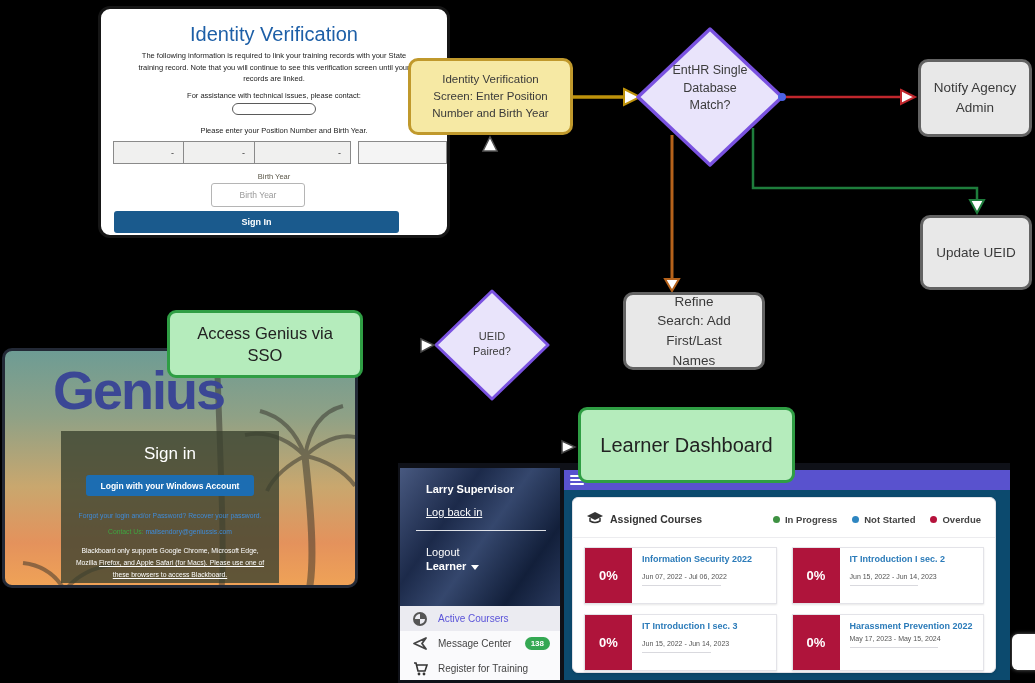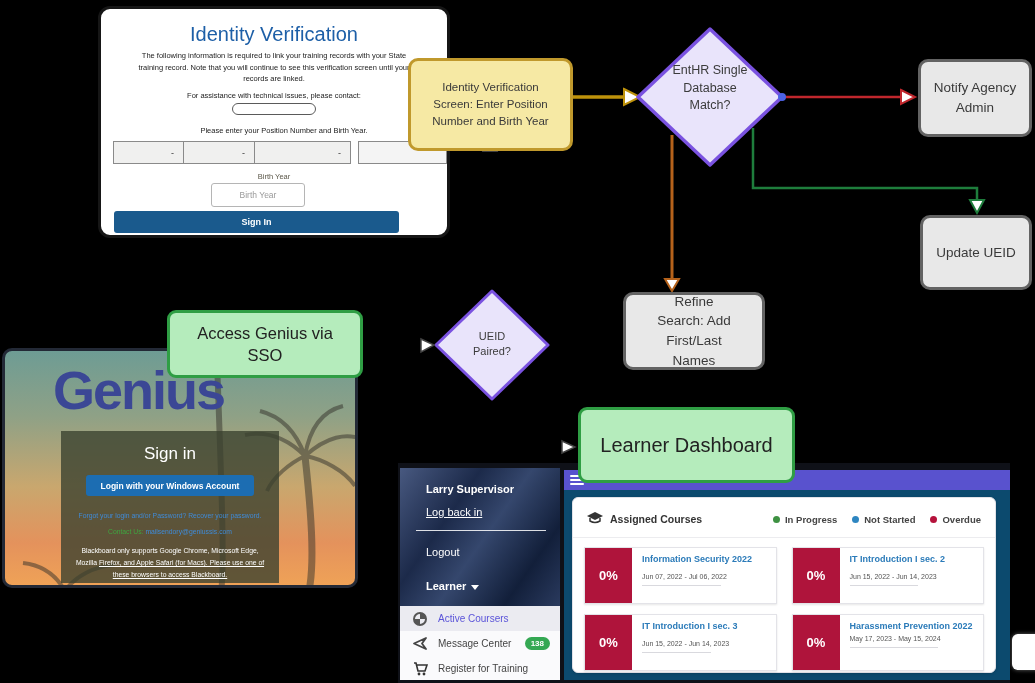--- a/index.html
+++ b/index.html
@@ -27,21 +27,21 @@
   #idcard .birthlabel{position:absolute;left:0;right:0;top:163px;font-size:7.5px;color:#5c584a;}
   #idcard .birthinput{position:absolute;left:110px;top:174px;width:94px;height:24px;border:1.5px solid #b5b5b5;
                       border-radius:3px;background:#fff;text-align:center;font-size:8.5px;color:#666;}
   #idcard .birthinput::placeholder{color:#9a9a9a;}
   #idcard .signin{position:absolute;left:13px;top:202px;width:285px;height:22px;background:#1A5A8D;border:none;
                   border-radius:3px;color:#fff;font-size:9px;font-weight:bold;}
 
   
   .note{background:#F6E9A4;border:3px solid #C0992C;border-radius:10px;z-index:10;
         display:flex;align-items:center;justify-content:center;text-align:center;color:#3a3a3a;}
-  #note-id{left:408px;top:58px;width:165px;height:93px;font-size:11.5px;line-height:1.5;padding:4px 10px;}
+  #note-id{left:408px;top:58px;width:165px;height:77px;font-size:11.5px;line-height:1.5;padding:4px 10px;}
   .graybox{background:#E8E8E8;border:3px solid #636363;border-radius:10px;z-index:10;
            display:flex;align-items:center;justify-content:center;text-align:center;
            color:#3a3a3a;font-size:13.5px;line-height:1.45;}
   #box-notify{left:918px;top:59px;width:114px;height:78px;}
   #box-update{left:920px;top:215px;width:112px;height:75px;}
   #box-refine{left:623px;top:292px;width:142px;height:78px;padding:0 28px;}
   .dmdtext{z-index:10;text-align:center;color:#3b3b3b;}
   #txt-enthr{left:672px;top:62px;width:76px;font-size:12.5px;line-height:1.4;}
   #txt-ueid{left:462px;top:329px;width:60px;font-size:11px;line-height:1.4;}
   .greenbox{background:#B5ECBC;border:3px solid #2F9E44;border-radius:9px;z-index:12;
@@ -65,21 +65,21 @@
   #genius .bnote .u{text-decoration:underline;}
 
   
   #dash{left:398px;top:463px;width:612px;height:220px;background:#0F1118;z-index:8;overflow:hidden;}
   #dash .hero{position:absolute;left:2px;top:5px;width:160px;height:138px;color:#fff;
               background:linear-gradient(125deg,#485980 0%,#1C2A4A 32%,#35476D 52%,#121F3A 78%,#2A3A5E 100%);}
   #dash .hero .nm{position:absolute;left:26px;top:15px;font-size:11px;font-weight:bold;}
   #dash .hero .lb{position:absolute;left:26px;top:38px;font-size:11px;text-decoration:underline;}
   #dash .hero .dv{position:absolute;left:16px;top:62px;width:130px;height:1px;background:rgba(255,255,255,.85);}
   #dash .hero .lo{position:absolute;left:26px;top:78px;font-size:11px;}
-  #dash .hero .lr{position:absolute;left:26px;top:112px;font-size:11px;font-weight:bold;text-align:right;}
+  #dash .hero .lr{position:absolute;left:26px;top:92px;font-size:11px;font-weight:bold;text-align:right;}
   #dash .caret{display:inline-block;width:0;height:0;border-left:4px solid transparent;border-right:4px solid transparent;
                border-top:5px solid #fff;margin-left:5px;}
   #dash .menu{position:absolute;left:2px;top:143px;width:160px;height:74px;background:#FAFAFC;}
   #dash .mrow{height:25px;display:flex;align-items:center;padding-left:12px;font-size:10px;color:#444;}
   #dash .mrow.active{background:#EBEBF1;color:#5B54D9;}
   #dash .micon{width:16px;height:16px;margin-right:10px;display:flex;align-items:center;justify-content:center;}
   #dash .badge{margin-left:auto;margin-right:10px;background:#34A853;color:#fff;font-size:8px;font-weight:bold;
                border-radius:8px;padding:2px 6px;}
   #dash .topbar{position:absolute;left:166px;top:7px;width:446px;height:20px;background:#5952CE;}
   #dash .burger{position:absolute;left:6px;top:5px;width:14px;}

